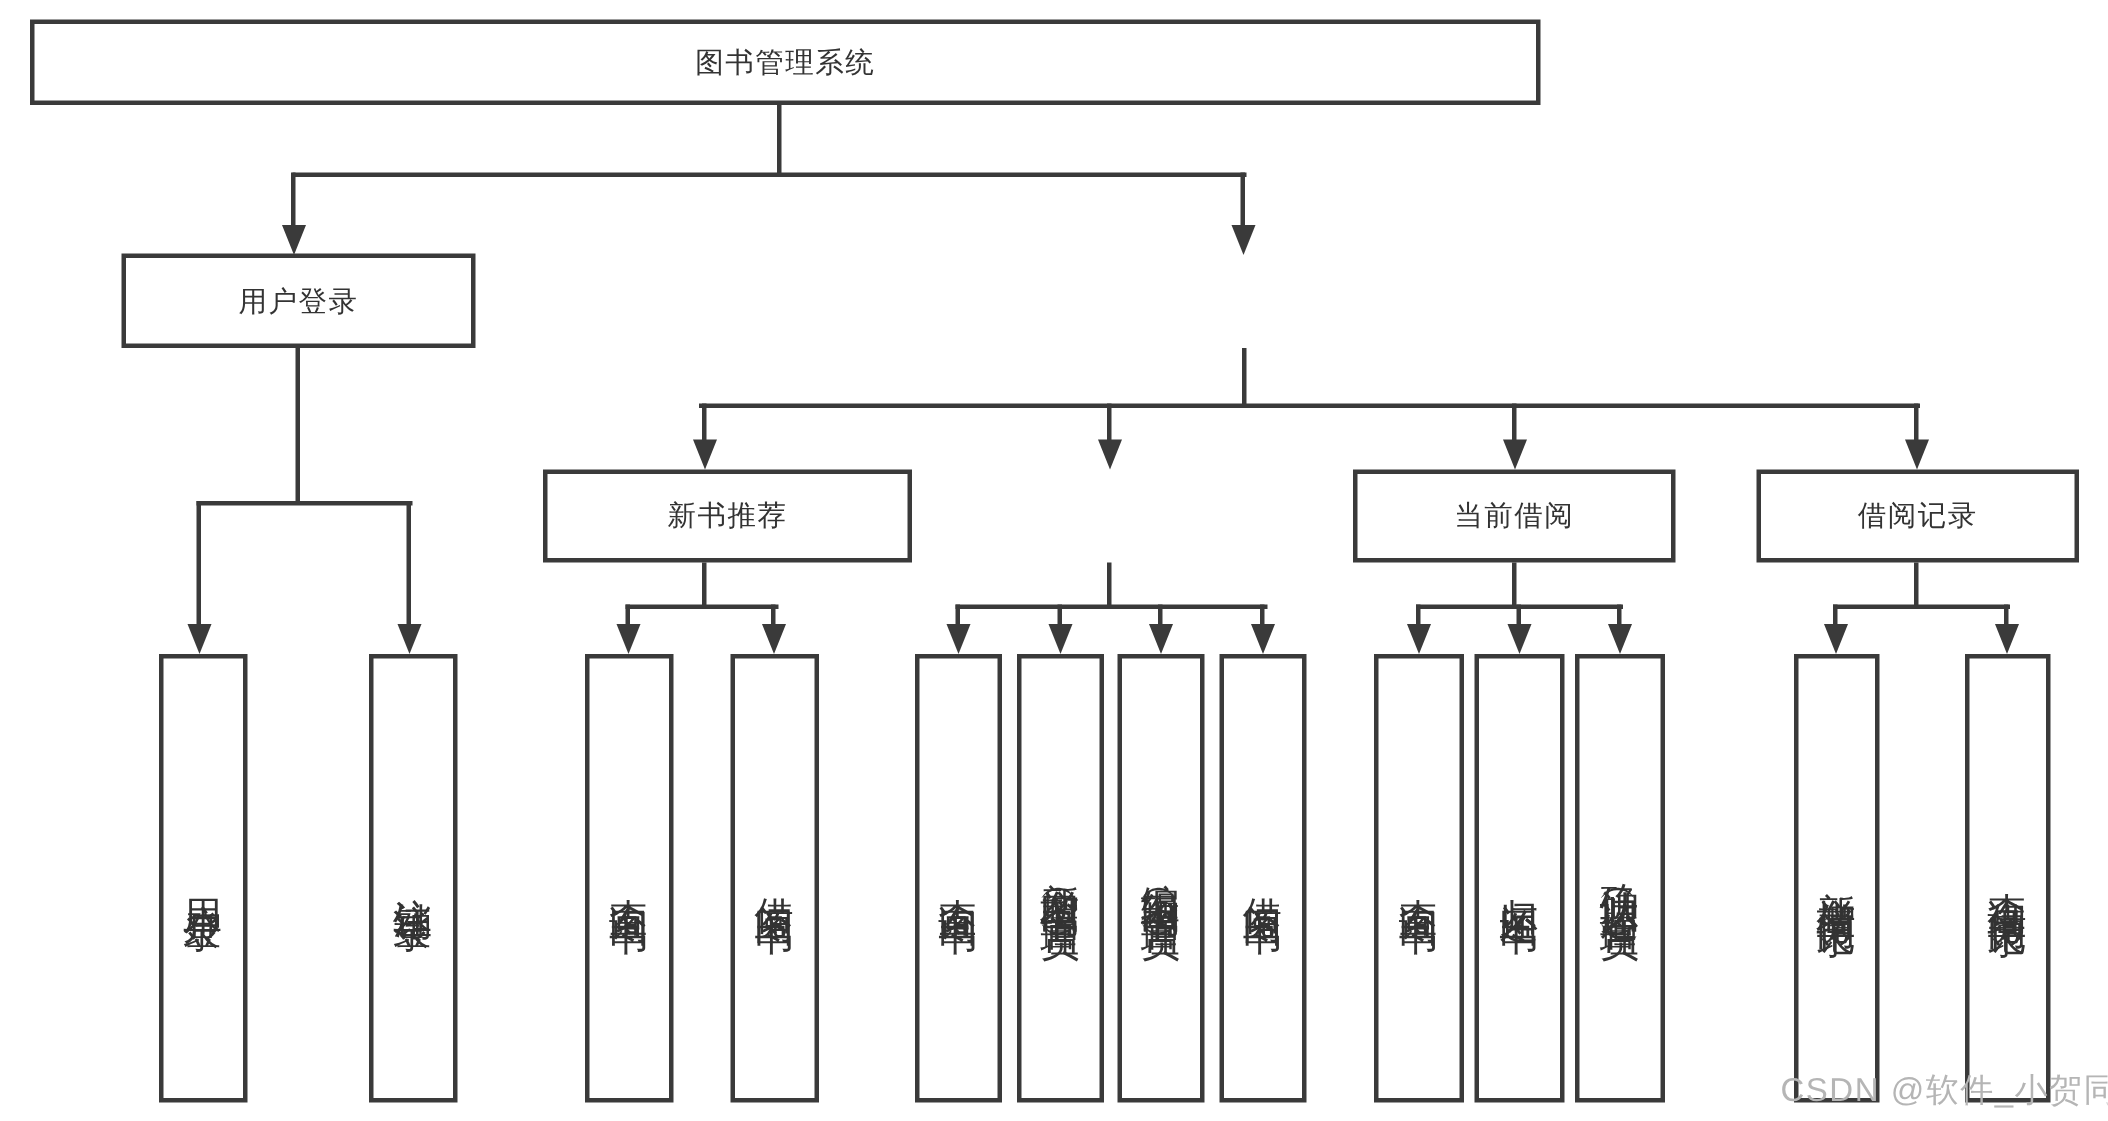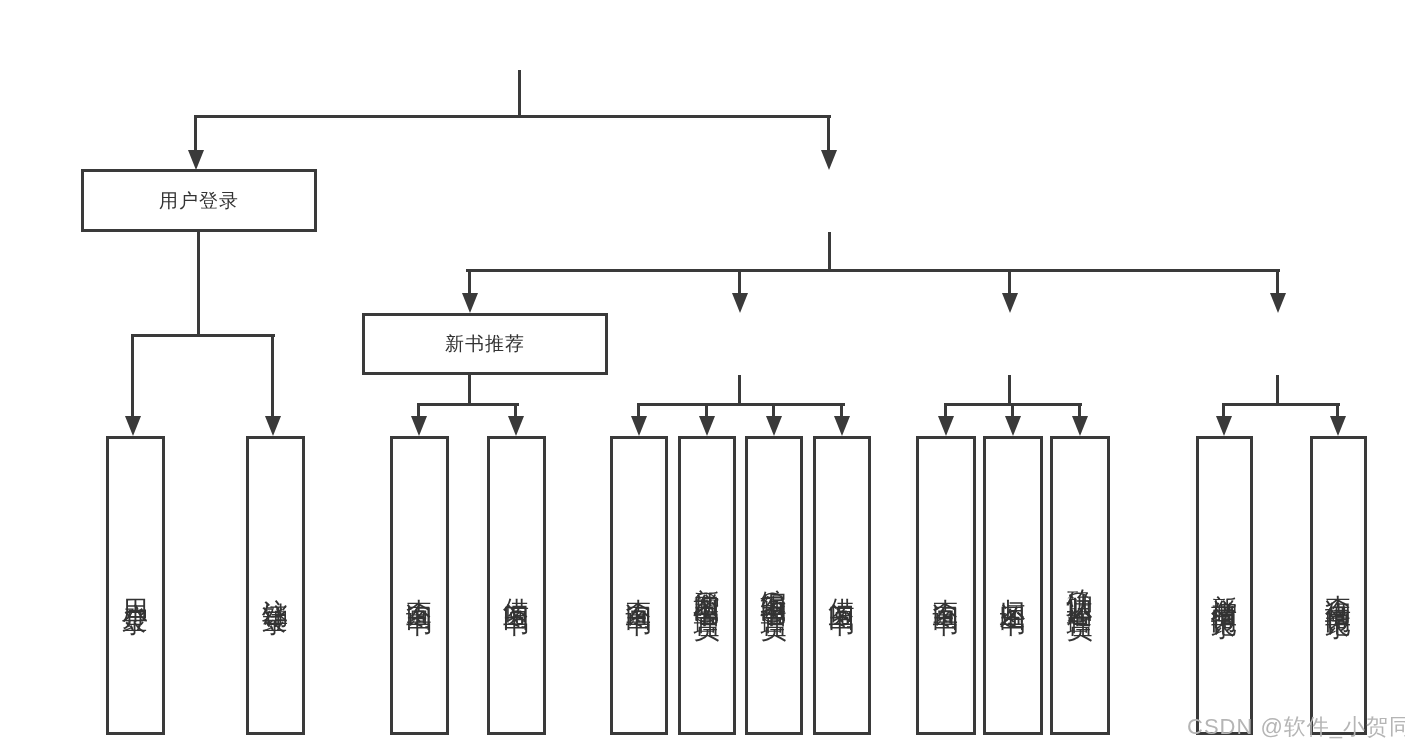--- a/index.html
+++ b/index.html
@@ -24,27 +24,36 @@
   .ah{position:absolute;width:0;height:0;
       border-left:8px solid transparent;border-right:8px solid transparent;
       border-top:20px solid var(--line);}
   .watermark{position:absolute;font-size:22px;color:var(--wm);letter-spacing:1px;white-space:nowrap;}
 </style>
 </head>
 <body>
 
 <div class="canvas">
 
+  <div class="box h" style="left:20px;top:13px;width:1007px;height:57px">
+    <span>图书管理系统</span>
+  </div>
 
   <div class="box h" style="left:81px;top:169px;width:236px;height:63px">
     <span>用户登录</span>
   </div>
 
   <div class="box h" style="left:362px;top:313px;width:246px;height:62px">
     <span>新书推荐</span>
+  </div>
+  <div class="box h" style="left:902px;top:313px;width:215px;height:62px">
+    <span>当前借阅</span>
+  </div>
+  <div class="box h" style="left:1171px;top:313px;width:215px;height:62px">
+    <span>借阅记录</span>
   </div>
 
   <div class="box v" style="left:106px;top:436px;width:59px;height:299px">
     <span>用户登录</span>
   </div>
   <div class="box v" style="left:246px;top:436px;width:59px;height:299px">
     <span>注销登录</span>
   </div>
 
   <div class="box v" style="left:390px;top:436px;width:59px;height:299px">

